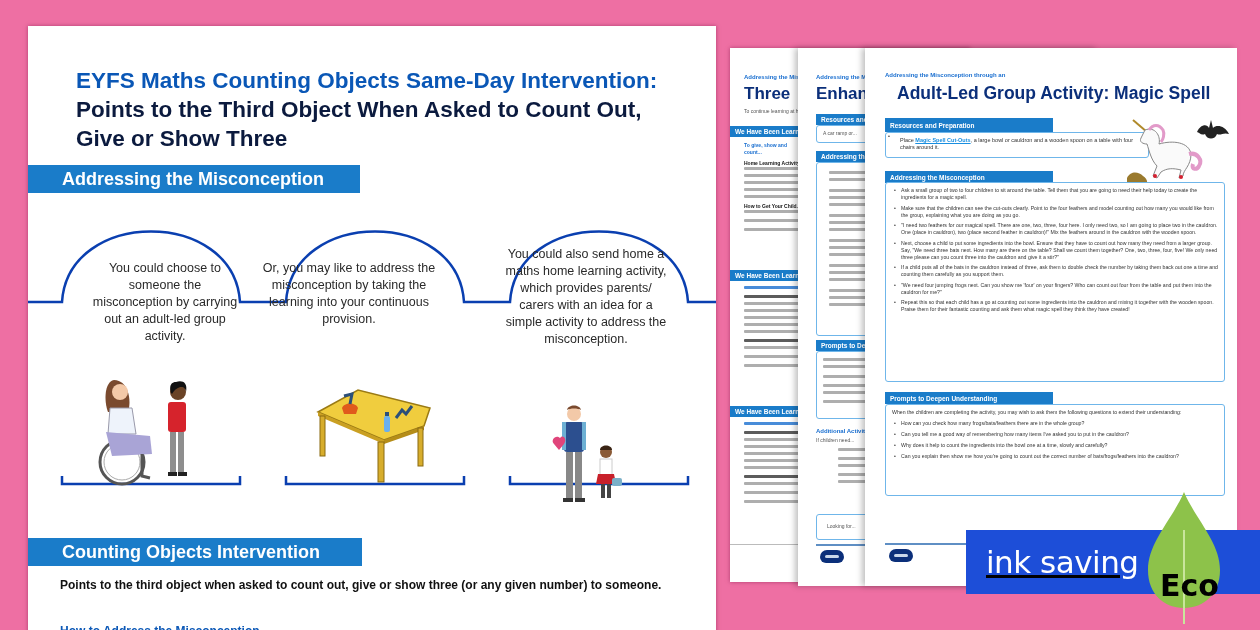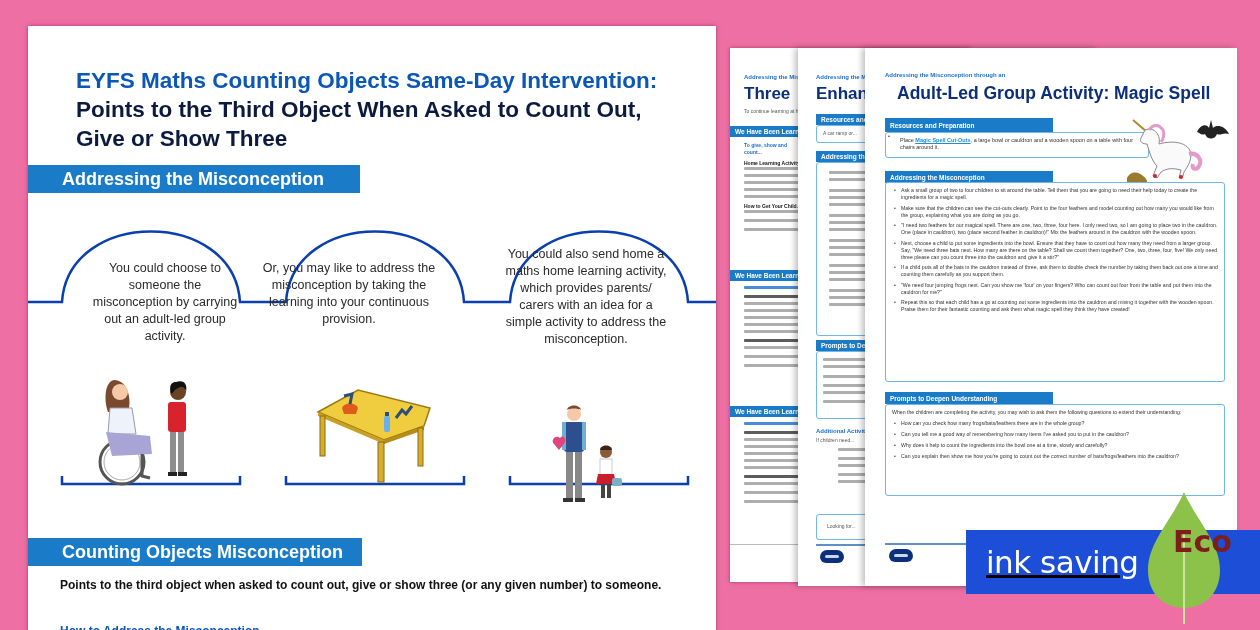--- a/index.html
+++ b/index.html
@@ -48,21 +48,21 @@
   .link { color: #1a8fe0; text-decoration: underline; font-weight: bold; }
 
   .footer-line { position: absolute; height: 2px; background: #5f8fc4; }
   .logo { position: absolute; width: 24px; height: 13px; border-radius: 7px 7px 6px 6px; background: #0b2f7a; }
   .logo::after { content: ""; position: absolute; left: 5px; top: 5px; width: 14px; height: 3px; background: #c9d7ea; border-radius: 2px; }
 
   
   #eco-badge { position: absolute; left: 966px; top: 530px; width: 294px; height: 64px; background: #1d4ed8; display: flex; align-items: center; text-decoration: underline; }
   #eco-label { color: #fff; font-size: 31px; padding-left: 20px; font-family: "DejaVu Sans", sans-serif; letter-spacing: -0.5px; }
   #eco-leaf { position: absolute; left: 1144px; top: 490px; }
-  #eco-text { position: absolute; left: 1160px; top: 524px; color: #7f1d1d; font-weight: bold; font-size: 30px; font-family: "DejaVu Sans", sans-serif; margin-left: 13px; }
+  #eco-text { position: absolute; left: 1160px; top: 568px; color: #000000; font-weight: bold; font-size: 30px; font-family: "DejaVu Sans", sans-serif; }
 </style>
 </head>
 <body>
 
 <div class="page" id="page-a">
   <div class="small-kicker" style="left:14px;top:26px;">Addressing the Misconception</div>
   <div class="small-title" style="left:14px;top:36px;">Three</div>
   <div class="tiny" style="position:absolute;left:14px;top:60px;">To continue learning at home...</div>
   <div class="mini-banner" style="left:0;top:78px;width:240px;height:11px;">We Have Been Learning...</div>
   <div class="line-block" style="left:14px;top:94px;width:60px;">
@@ -281,21 +281,21 @@
       <circle cx="58" cy="48" r="6" fill="#8a5a36"></circle>
       <path d="M52 46 C52 40 64 40 64 46" fill="#3a2414"></path>
       <rect x="52" y="55" width="12" height="18" fill="#fff" stroke="#ccc" stroke-width="1"></rect>
       <path d="M50 70 L66 70 L68 80 L48 80 Z" fill="#c8202a"></path>
       <rect x="53" y="80" width="4" height="14" fill="#444"></rect>
       <rect x="59" y="80" width="4" height="14" fill="#444"></rect>
       <rect x="64" y="74" width="10" height="8" rx="2" fill="#7ab0c8"></rect>
     </svg>
   </div>
 
-  <div class="banner" id="banner-2">Counting Objects Misconception</div>
+  <div class="banner" id="banner-2">Counting Objects Intervention</div>
   <div class="misconception-text">Points to the third object when asked to count out, give or show three (or any given number) to someone.</div>
   <div class="cut-heading">How to Address the Misconception</div>
 </div>
 
 <div id="eco-badge">
   <span id="eco-label">ink saving</span>
 </div>
 <svg id="eco-leaf" width="80" height="140" viewBox="0 0 80 140">
   <path d="M40 2 C52 30 76 52 76 80 C76 104 60 118 40 118 C20 118 4 104 4 80 C4 52 28 30 40 2 Z" fill="#8dc24a"></path>
   <line x1="40" y1="40" x2="40" y2="134" stroke="#c9e59c" stroke-width="2"></line>

